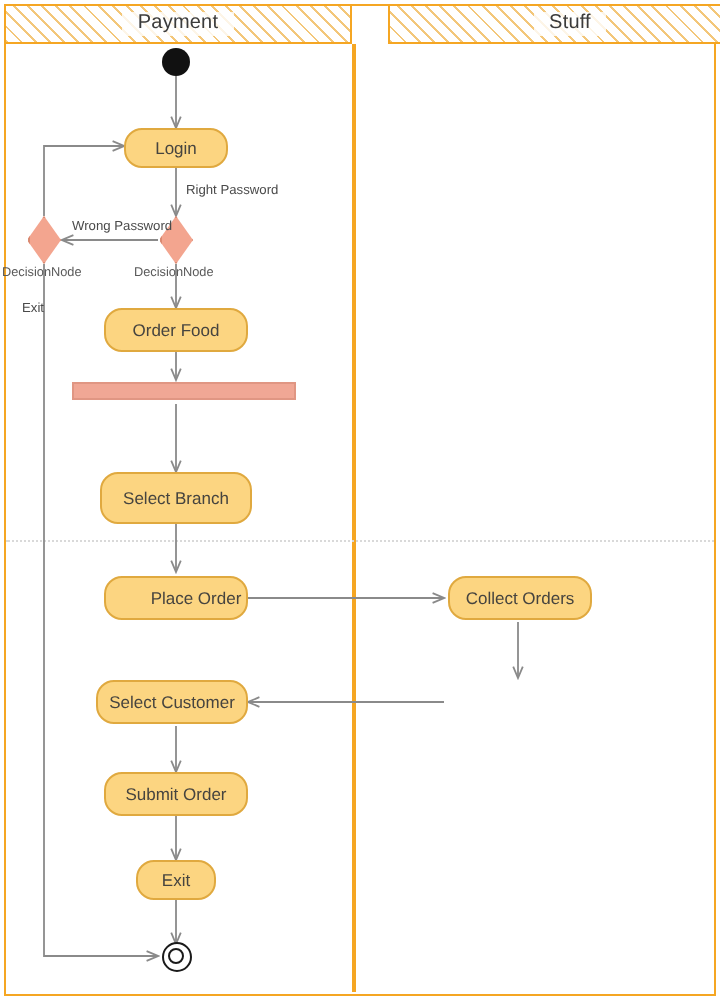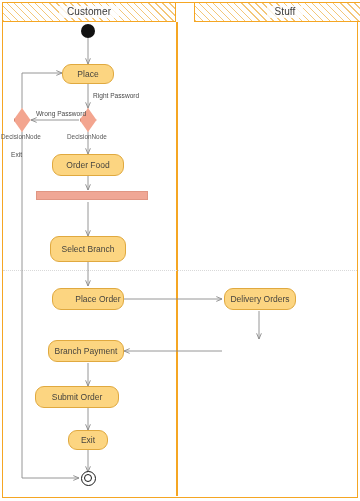--- a/index.html
+++ b/index.html
@@ -164,21 +164,21 @@
   }
 </style>
 </head>
 <body>
 
 <div id="canvas">
 
   <div class="pool"></div>
 
   <div class="lane-header" id="lane-header-customer">
-    <span>Customer</span>
+    <span>Payment</span>
   </div>
 
   <div class="lane-header" id="lane-header-stuff">
     <span>Stuff</span>
   </div>
 
   <div class="lane-divider"></div>
   <div class="guide-line"></div>
 
   <svg id="edges" viewBox="0 0 360 501" xmlns="http://www.w3.org/2000/svg">
@@ -224,49 +224,49 @@
   <div class="start-node" style="left:81px; top:24px;"></div>
 
   <div class="end-node" style="left:80.5px; top:471px;"></div>
 
   <div class="decision-node" style="left:79.5px; top:108px;"></div>
   <div class="decision-node" style="left:13.5px; top:108px;"></div>
 
   <div class="fork-bar" style="left:36px; top:191px; width:112px; height:9px;"></div>
 
   <div class="action" style="left:62px; top:64px; width:52px; height:20px;">
-    <span>Place</span>
+    <span>Login</span>
   </div>
 
   <div class="action" style="left:52px; top:154px; width:72px; height:22px;">
     <span>Order Food</span>
   </div>
 
   <div class="action" style="left:50px; top:236px; width:76px; height:26px;">
     <span>Select Branch</span>
   </div>
 
   <div class="action" style="left:52px; top:288px; width:72px; height:22px;padding-left:20px;">
     <span>Place Order</span>
   </div>
 
   <div class="action" style="left:48px; top:340px; width:76px; height:22px;">
-    <span>Branch Payment</span>
-  </div>
-
-  <div class="action" style="left:35px; top:386px; width:84px; height:22px;">
+    <span>Select Customer</span>
+  </div>
+
+  <div class="action" style="left:52px; top:386px; width:72px; height:22px;">
     <span>Submit Order</span>
   </div>
 
   <div class="action" style="left:68px; top:430px; width:40px; height:20px;">
     <span>Exit</span>
   </div>
 
   <div class="action" style="left:224px; top:288px; width:72px; height:22px;">
-    <span>Delivery Orders</span>
+    <span>Collect Orders</span>
   </div>
 
 
   <div class="edge-label" style="left:93px; top:92px;">Right Password</div>
 
   <div class="edge-label" style="left:36px; top:110px;">Wrong Password</div>
 
   <div class="edge-label" style="left:11px; top:151px;">Exit</div>
 
   <div class="node-label" style="left:1px; top:133px;">DecisionNode</div>

